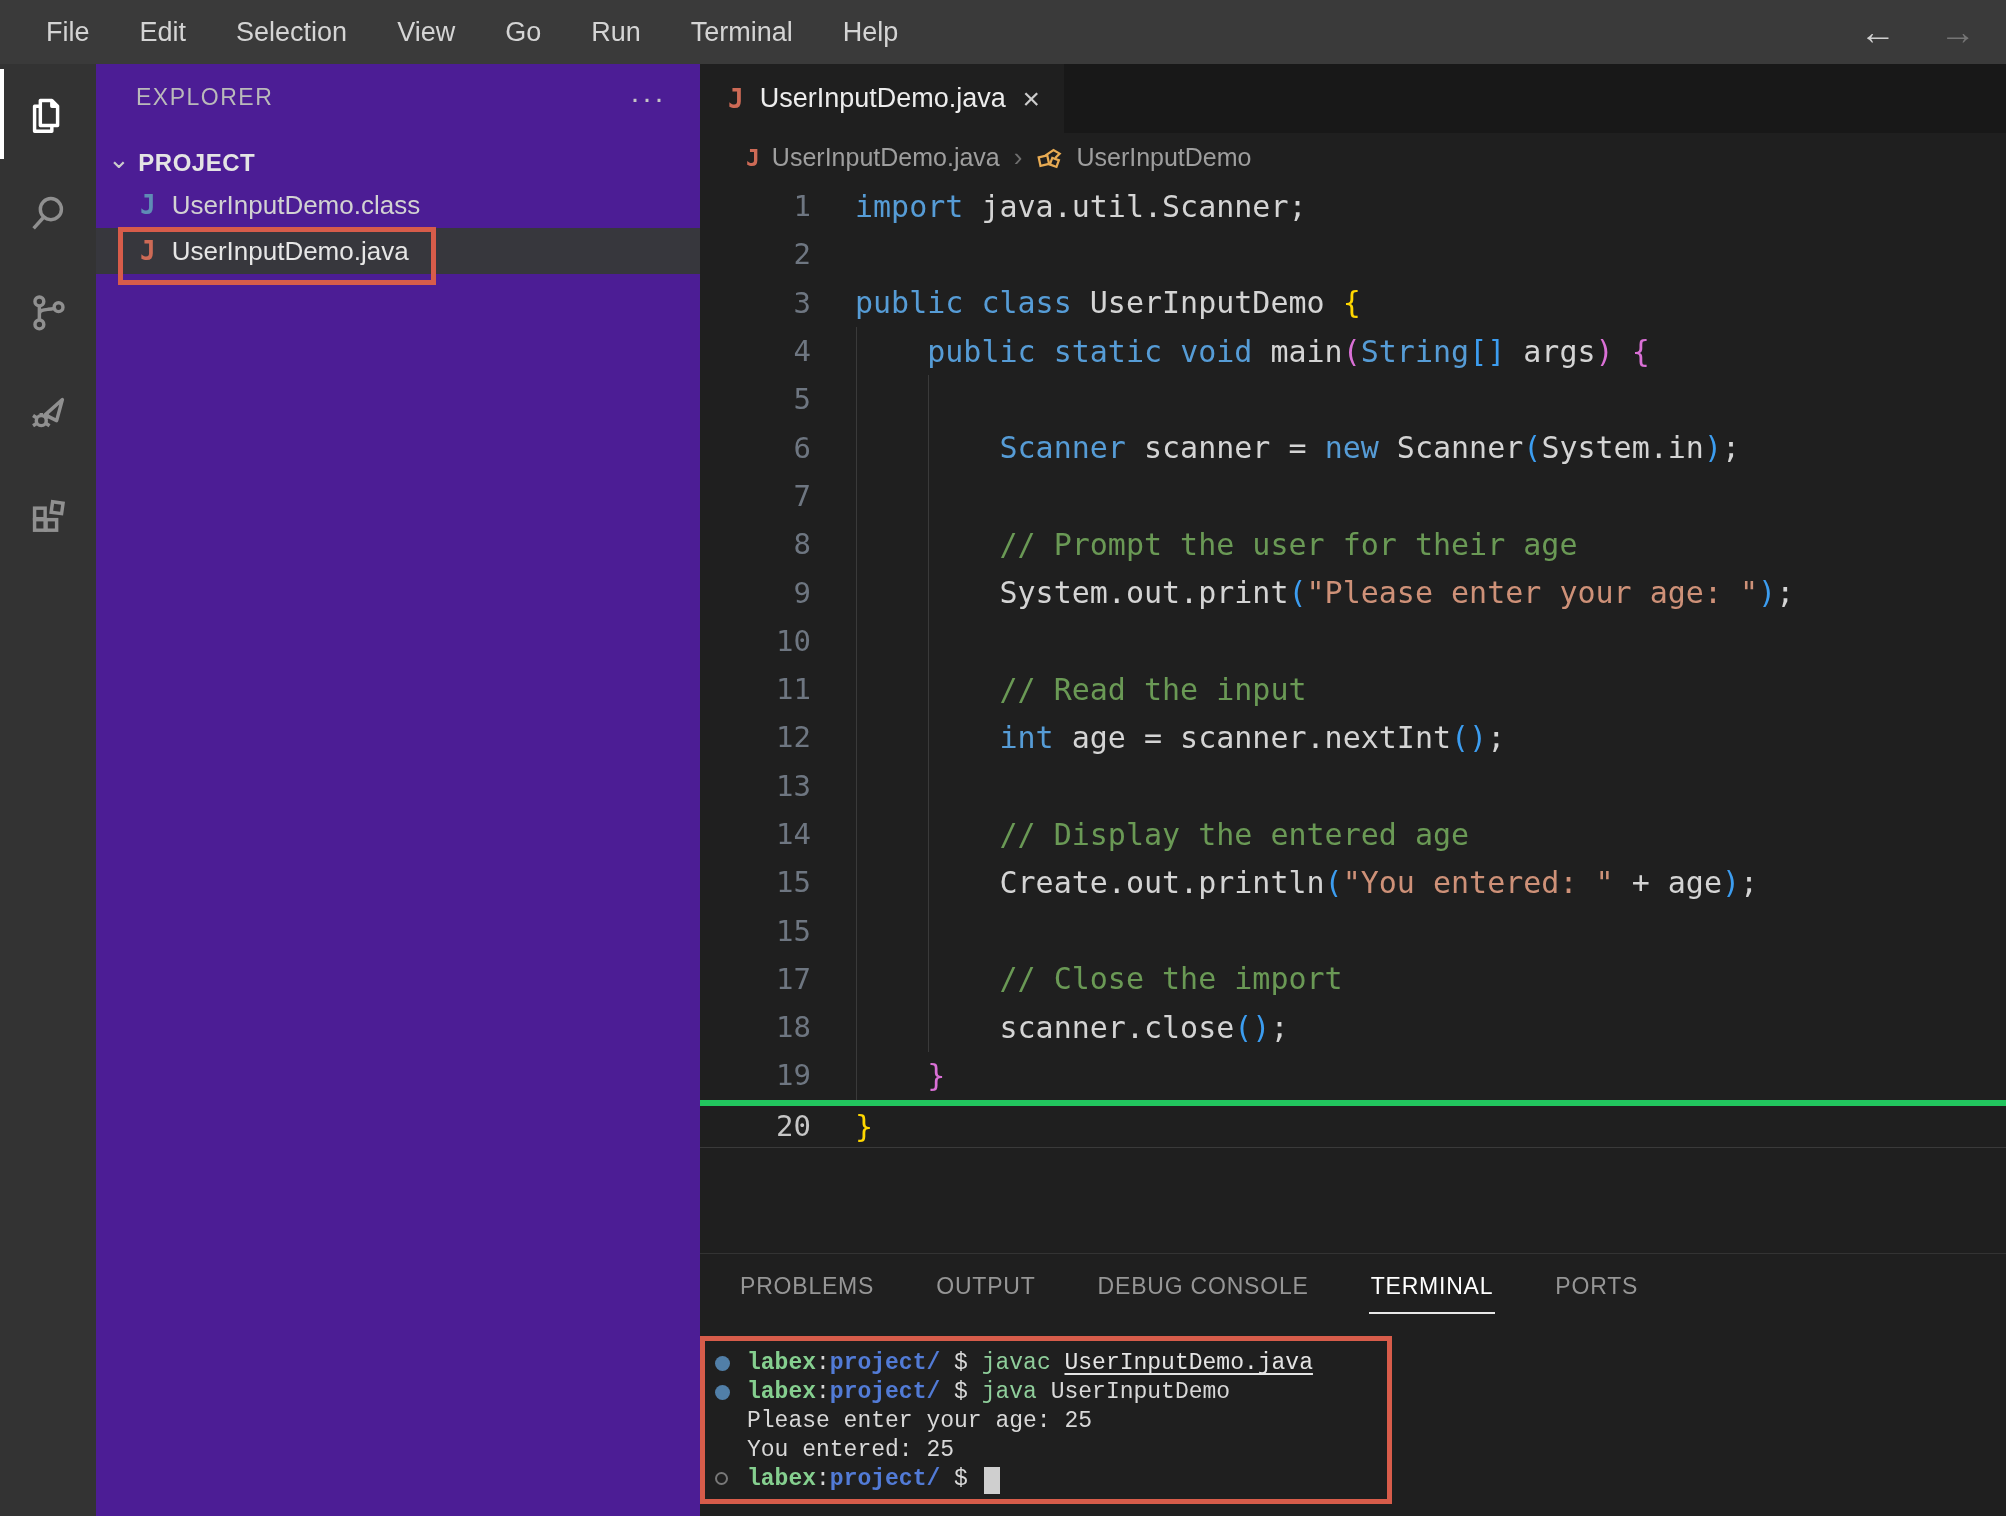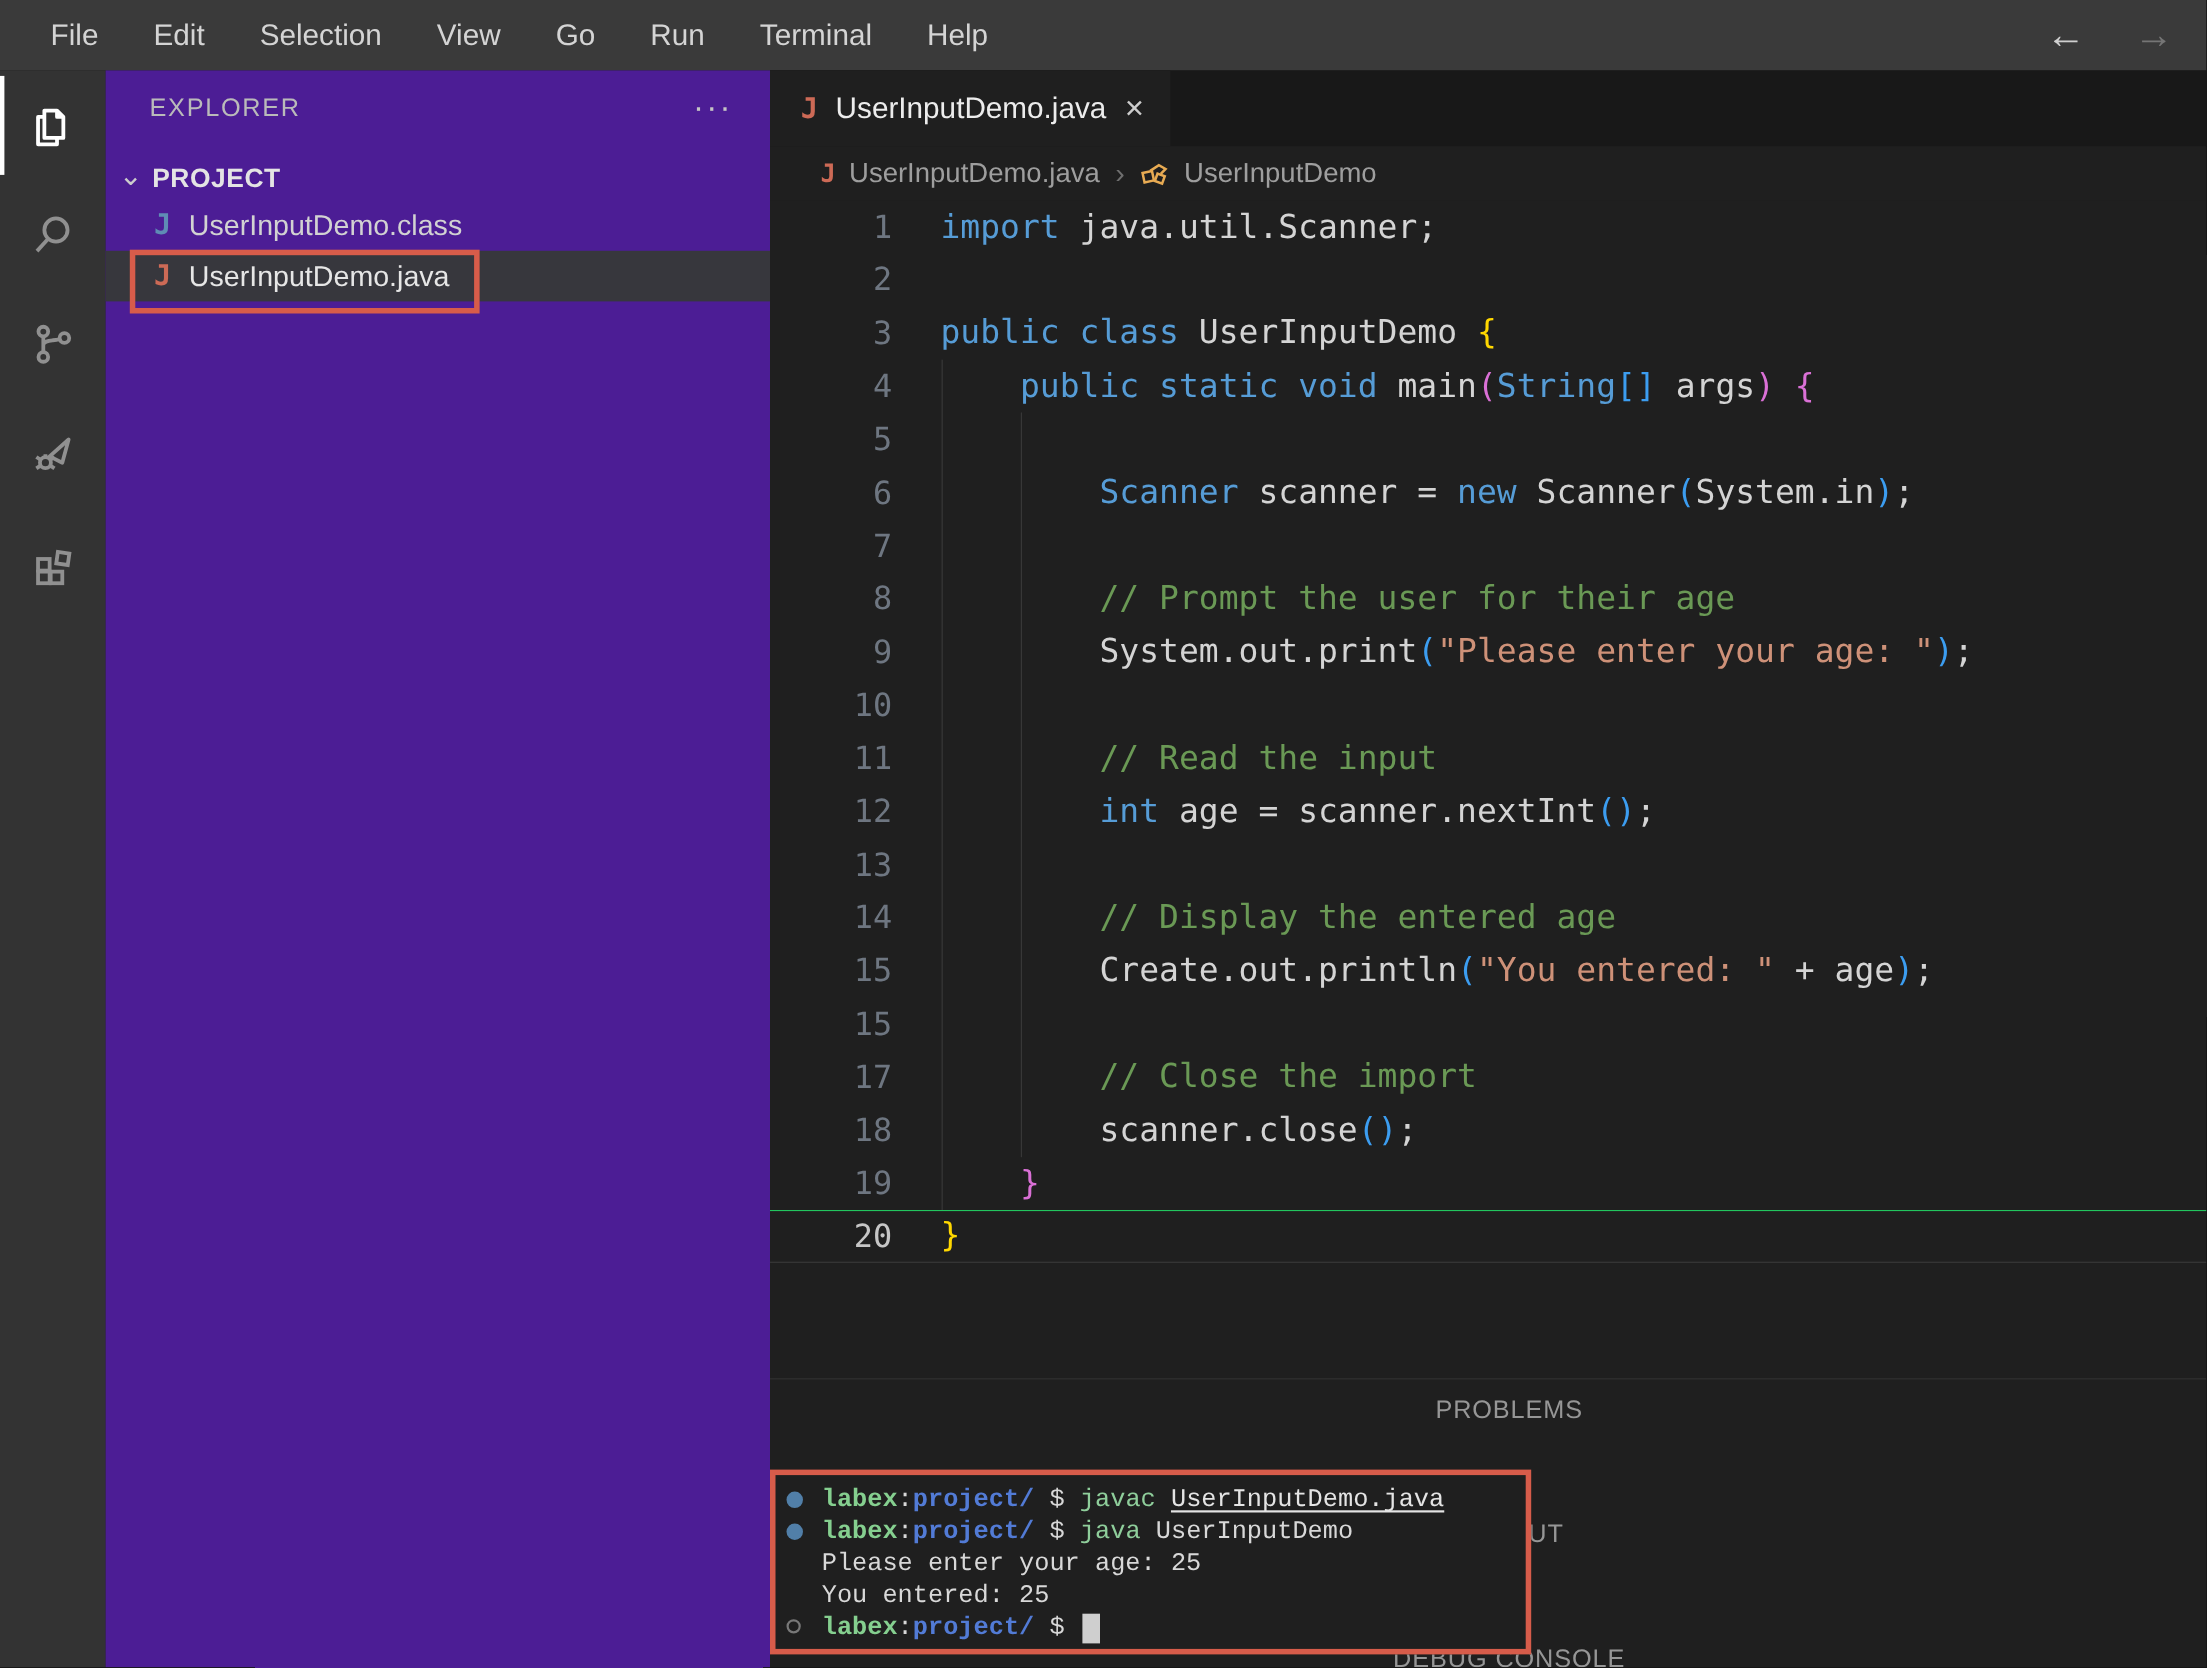--- a/index.html
+++ b/index.html
@@ -77,41 +77,41 @@
 
   
   #code-area {
     position:absolute; left:700px; top:182px; width:1306px; height:968px;
     font-family:"DejaVu Sans Mono", monospace; font-size:30px;
   }
   .code-line { display:flex; height:48.3px; align-items:center; white-space:pre; position:relative; }
   .code-line .ln {
     flex:none; width:155px; text-align:right; padding-right:44px; color:#6e7681; font-size:29px;
   }
-  .code-line.current { border-top:1px solid #22c55e; border-bottom:1px solid #3a3a3a; }
+  .code-line.current { border-top:6px solid #22c55e; border-bottom:1px solid #3a3a3a; }
   .code-line.current .ln { color:#c6c6c6; }
   .tok-kw { color:#569cd6; }
   .tok-pl { color:#d4d4d4; }
   .tok-cm { color:#6a9955; }
   .tok-st { color:#ce9178; }
   .tok-b1 { color:#ffd700; }
   .tok-b2 { color:#da70d6; }
   .tok-b3 { color:#3c9df0; }
   .indent-guide { position:absolute; width:1px; background:#3a3a3a; }
   #guide-1 { left:156px; top:145px; height:773px; }
   #guide-2 { left:228px; top:193px; height:677px; }
 
   
   #panel {
     position:absolute; left:700px; top:1253px; width:1306px; height:263px;
     background:#1f1f1f; border-top:1px solid #333333;
   }
   #panel-tabs {
     display:flex; gap:58px; padding-left:38px; height:64px; align-items:center;
-    font-size:23px; color:#969696; letter-spacing:0.8px;flex-direction:column;
+    font-size:23px; color:#969696; letter-spacing:0.8px;
   }
   .panel-tab { position:relative; padding:14px 2px; }
   .panel-tab.active { color:#ffffff; }
   .panel-tab.active::after {
     content:""; position:absolute; left:0; right:0; bottom:0; height:2px; background:#e7e7e7;
   }
 
   
   #terminal-box {
     position:absolute; left:0px; top:82px; width:692px; height:168px;

